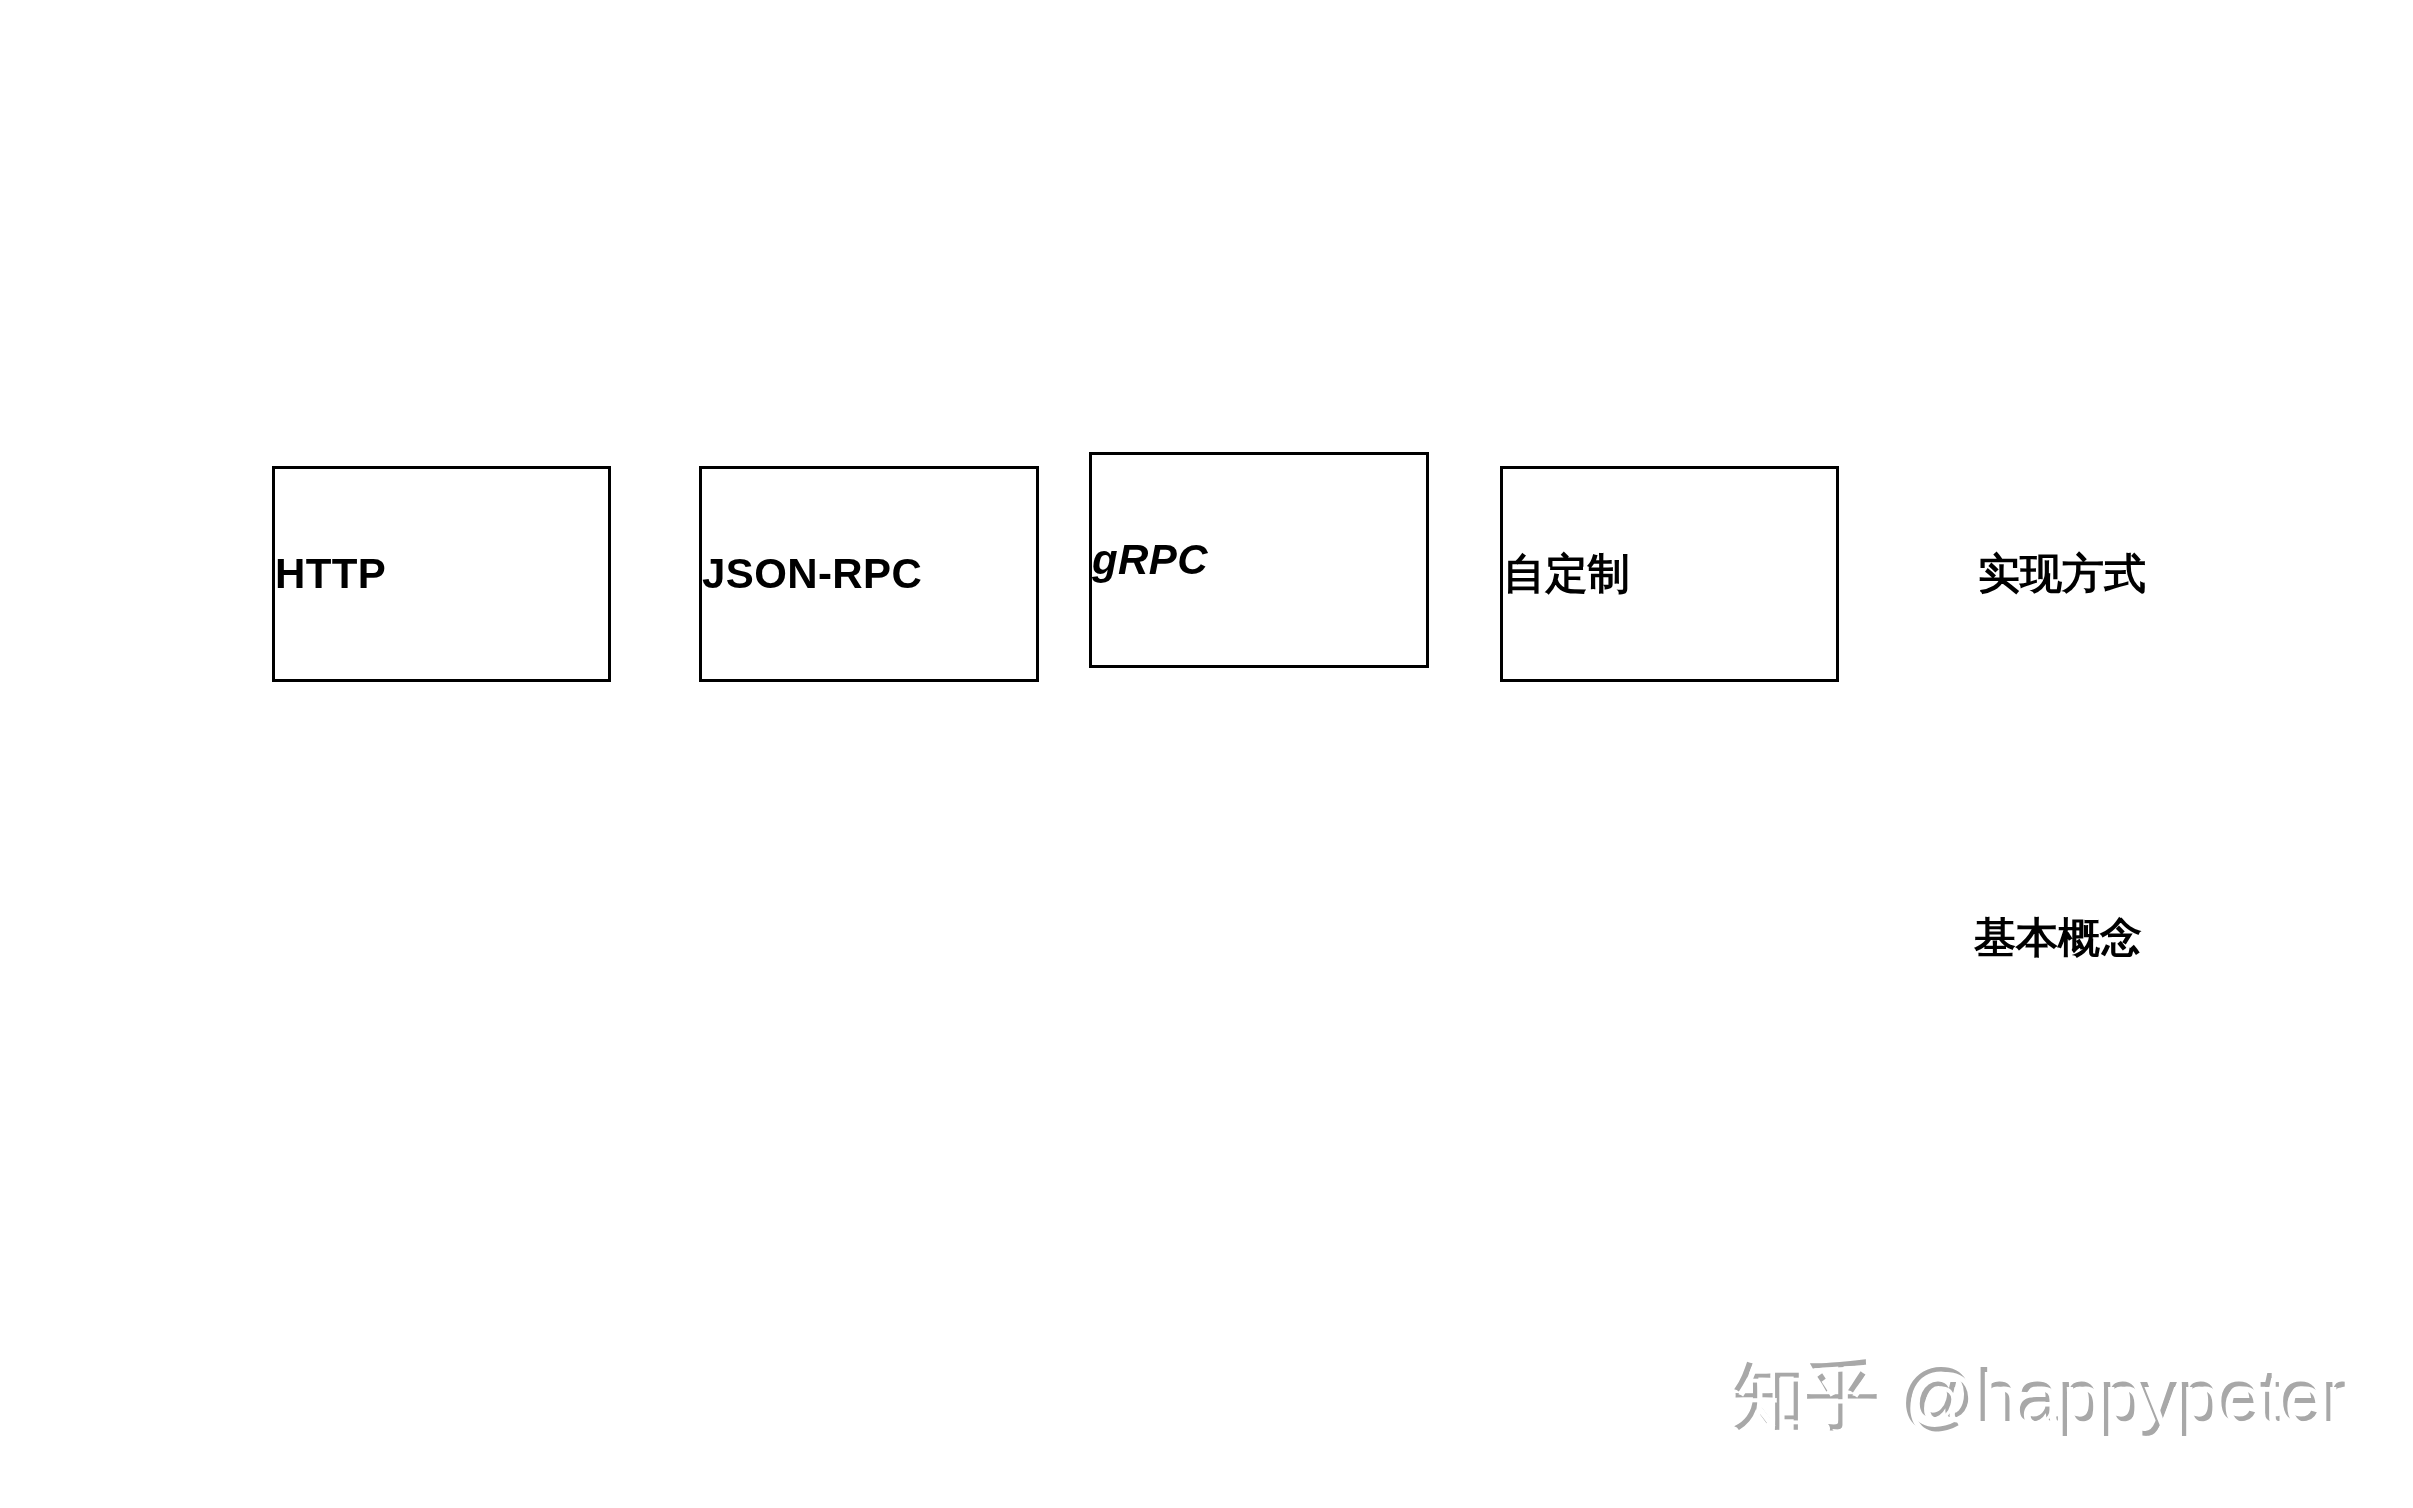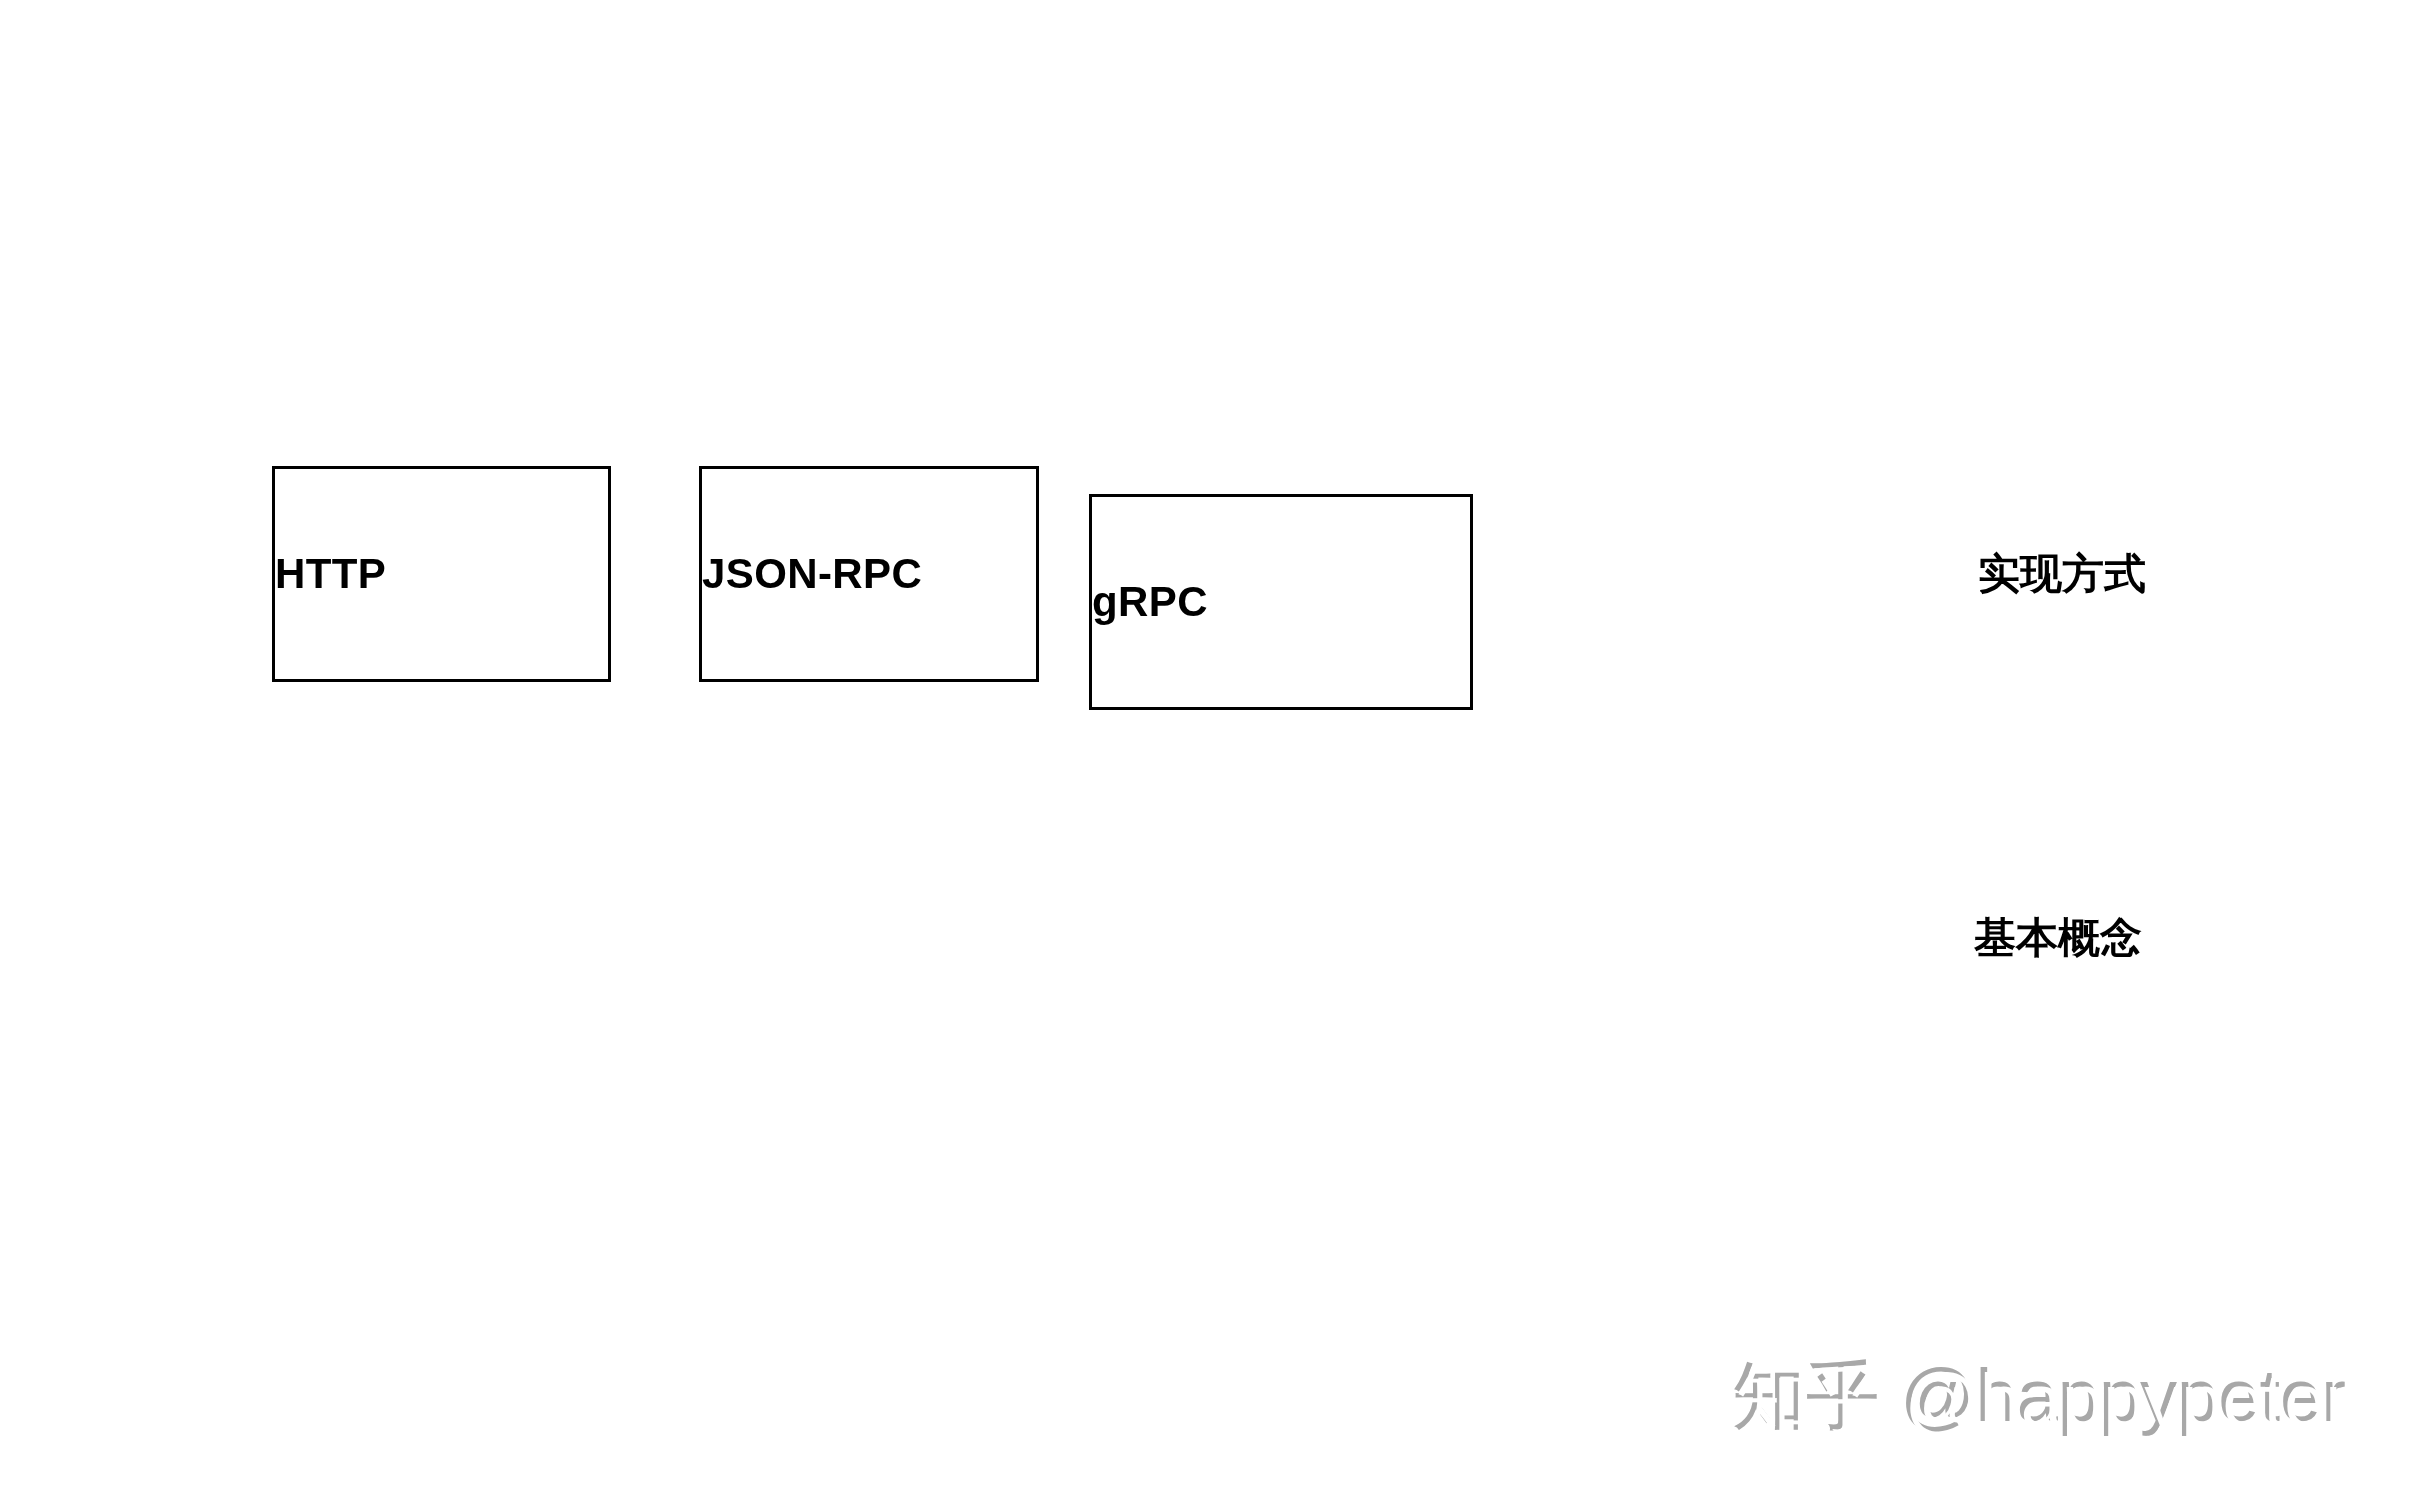--- a/index.html
+++ b/index.html
@@ -28,21 +28,21 @@
   .box .box-label {
     font-size: 42px;
     font-weight: bold;
     color: var(--box-text, #000000);
     letter-spacing: 0.4px;
     white-space: nowrap;
   }
   
   .box-http     { left: 272px;  top: 466px; width: 339px;  height: 216px; }
   .box-json-rpc { left: 699px;  top: 466px; width: 340px;  height: 216px; }
-  .box-grpc     { left: 1089px; top: 494px; width: 384px;  height: 216px; }
+  .box-grpc     { left: 1089px; top: 452px; width: 340px;  height: 216px; font-style: italic; }
   .box-custom   { left: 1500px; top: 466px; width: 339px;  height: 216px; }
   
   .box-rpc      { left: 261px;  top: 831px; width: 1586px; height: 211px; }
 
   .side-label {
     position: absolute;
     font-size: 42px;
     font-weight: bold;
     color: var(--box-text, #000000);
     white-space: nowrap;
@@ -74,20 +74,23 @@
   </div>
 
   <div class="box box-json-rpc">
     <span class="box-label">JSON-RPC</span>
   </div>
 
   <div class="box box-grpc">
     <span class="box-label">gRPC</span>
   </div>
 
+  <div class="box box-custom">
+    <span class="box-label">自定制</span>
+  </div>
 
   <div class="side-label side-label-implementation">实现方式</div>
 
 
   <div class="side-label side-label-concept">基本概念</div>
 
   <div class="watermark">知乎 @happypeter</div>
 
 </div>
 

